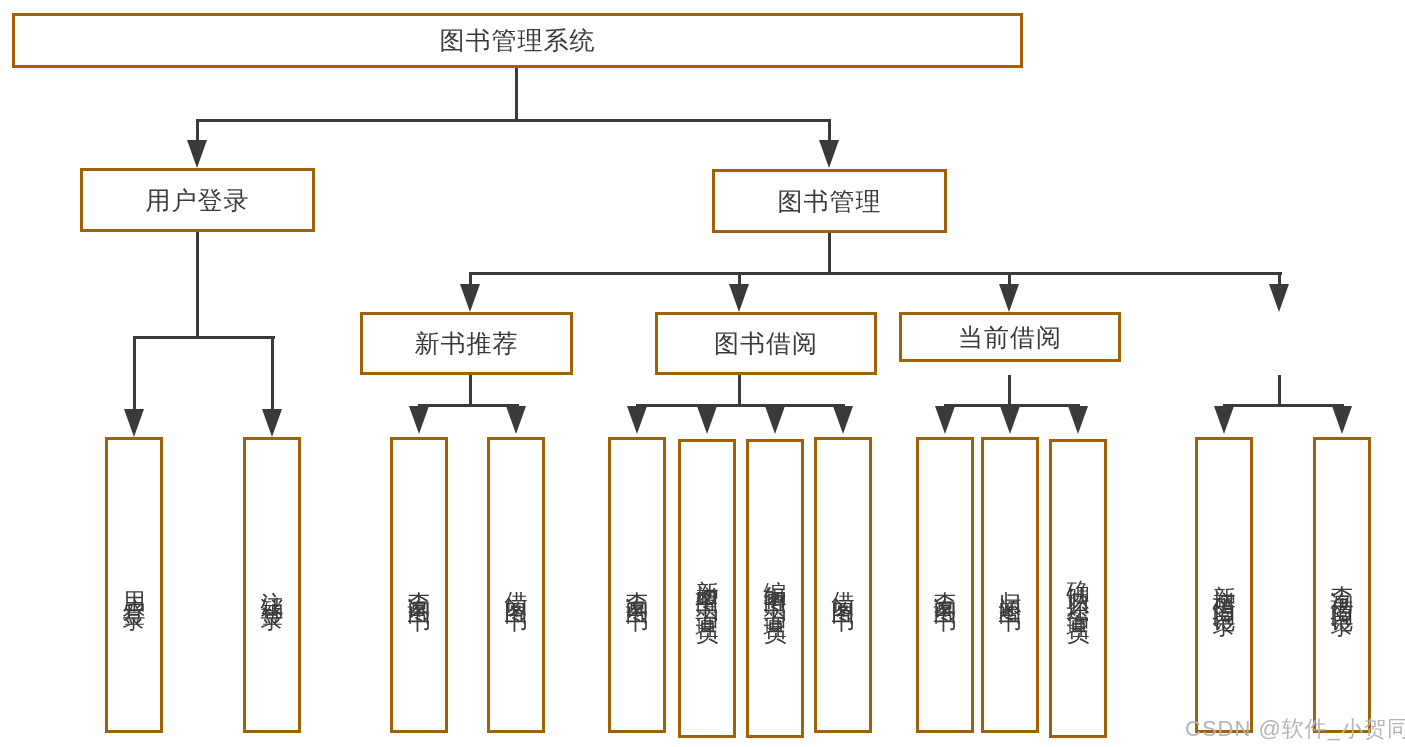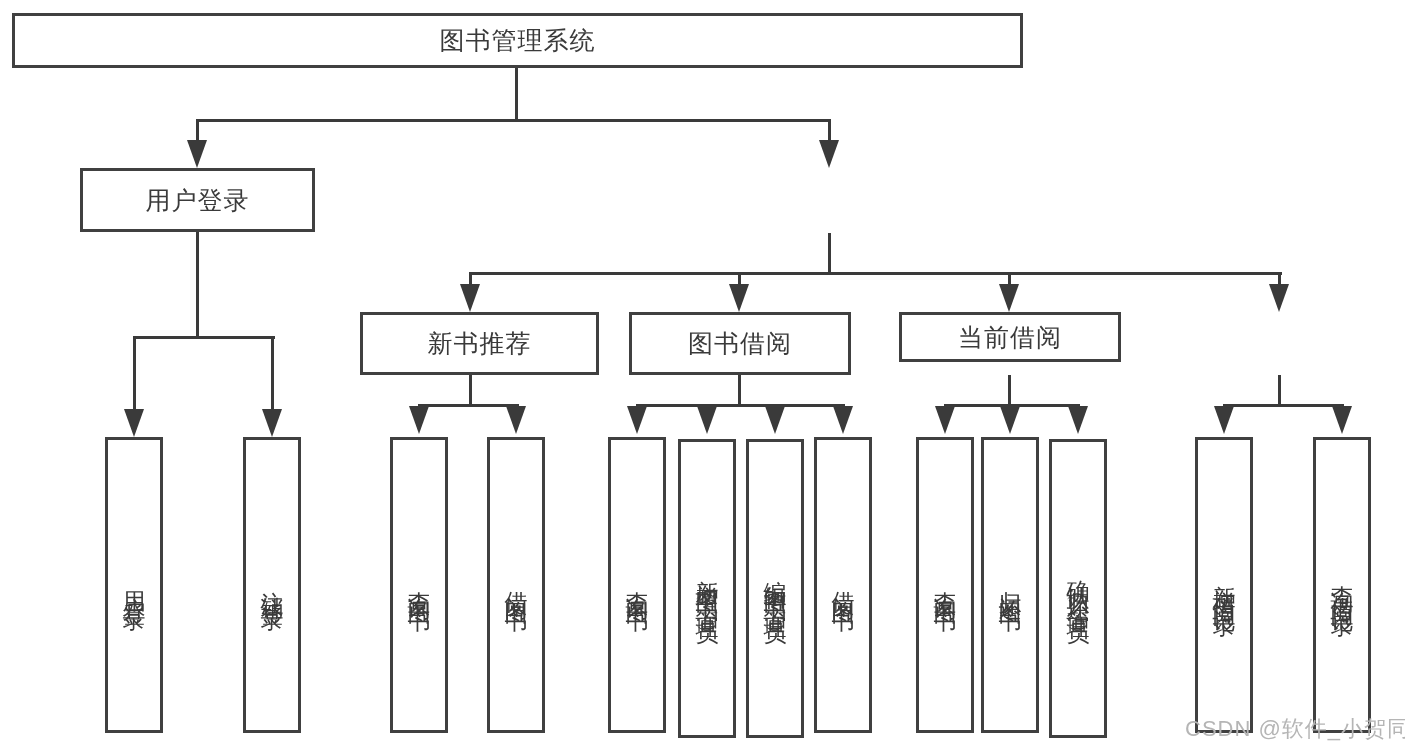--- a/index.html
+++ b/index.html
@@ -6,21 +6,21 @@
   .canvas{
     position:relative;
     width:1405px;height:747px;
     background:#ffffff;
     font-family:"Liberation Sans", sans-serif;
     overflow:hidden;
   }
   .node{
     position:absolute;
     box-sizing:border-box;
-    border:3px solid #404040;
+    border:3px solid #a16207;
     background:#ffffff;
     display:flex;align-items:center;justify-content:center;
     color:#3a3a3a;
     font-size:25px;
     letter-spacing:1px;
     z-index:2;
   }
   .vnode{font-size:23px;letter-spacing:0;}
   .vnode span{
     writing-mode:vertical-rl;
@@ -59,43 +59,46 @@
   <div class="vline" style="left:515px;top:68px;height:53px"></div>
   <div class="hline" style="left:196px;top:119px;width:635px"></div>
   <div class="vline" style="left:196px;top:119px;height:25px"></div>
   <div class="ahead" style="left:187px;top:140px"></div>
   <div class="vline" style="left:828px;top:119px;height:25px"></div>
   <div class="ahead" style="left:819px;top:140px"></div>
 
   <div class="node" style="left:80px;top:168px;width:235px;height:64px">
     <span>用户登录</span>
   </div>
+  <div class="node" style="left:712px;top:169px;width:235px;height:64px">
+    <span>图书管理</span>
+  </div>
 
   <div class="vline" style="left:196px;top:232px;height:107px"></div>
   <div class="hline" style="left:133px;top:336px;width:142px"></div>
   <div class="vline" style="left:133px;top:336px;height:75px"></div>
   <div class="ahead" style="left:124px;top:409px"></div>
   <div class="vline" style="left:271px;top:336px;height:75px"></div>
   <div class="ahead" style="left:262px;top:409px"></div>
 
   <div class="vline" style="left:828px;top:233px;height:42px"></div>
   <div class="hline" style="left:469px;top:272px;width:813px"></div>
   <div class="vline" style="left:469px;top:272px;height:16px"></div>
   <div class="ahead" style="left:460px;top:284px"></div>
   <div class="vline" style="left:738px;top:272px;height:16px"></div>
   <div class="ahead" style="left:729px;top:284px"></div>
   <div class="vline" style="left:1008px;top:272px;height:16px"></div>
   <div class="ahead" style="left:999px;top:284px"></div>
   <div class="vline" style="left:1278px;top:272px;height:16px"></div>
   <div class="ahead" style="left:1269px;top:284px"></div>
 
-  <div class="node" style="left:360px;top:312px;width:239px;height:63px">
+  <div class="node" style="left:360px;top:312px;width:213px;height:63px">
     <span>新书推荐</span>
   </div>
-  <div class="node" style="left:629px;top:312px;width:222px;height:63px">
+  <div class="node" style="left:655px;top:312px;width:222px;height:63px">
     <span>图书借阅</span>
   </div>
   <div class="node" style="left:899px;top:312px;width:222px;height:50px">
     <span>当前借阅</span>
   </div>
 
   <div class="vline" style="left:469px;top:375px;height:32px"></div>
   <div class="hline" style="left:418px;top:404px;width:101px"></div>
   <div class="ahead" style="left:409px;top:406px"></div>
   <div class="ahead" style="left:506px;top:406px"></div>

